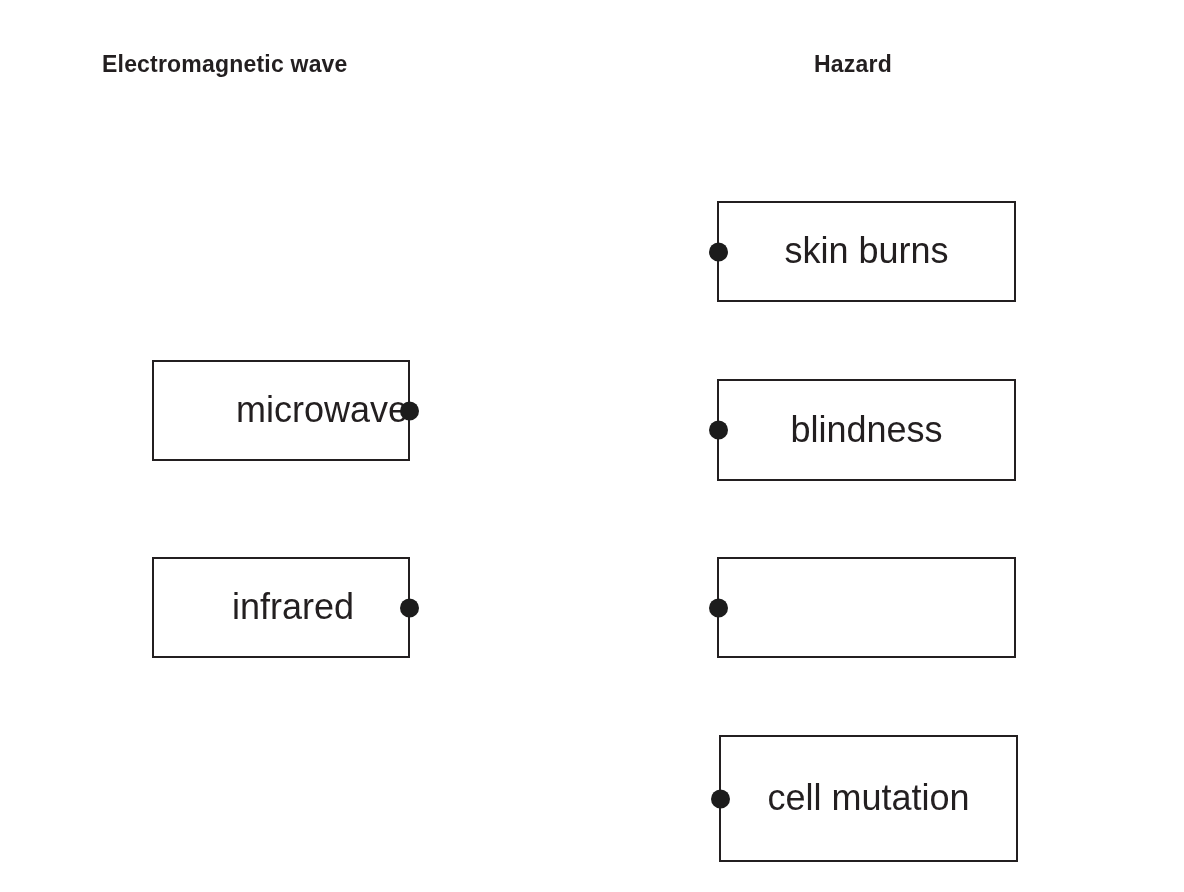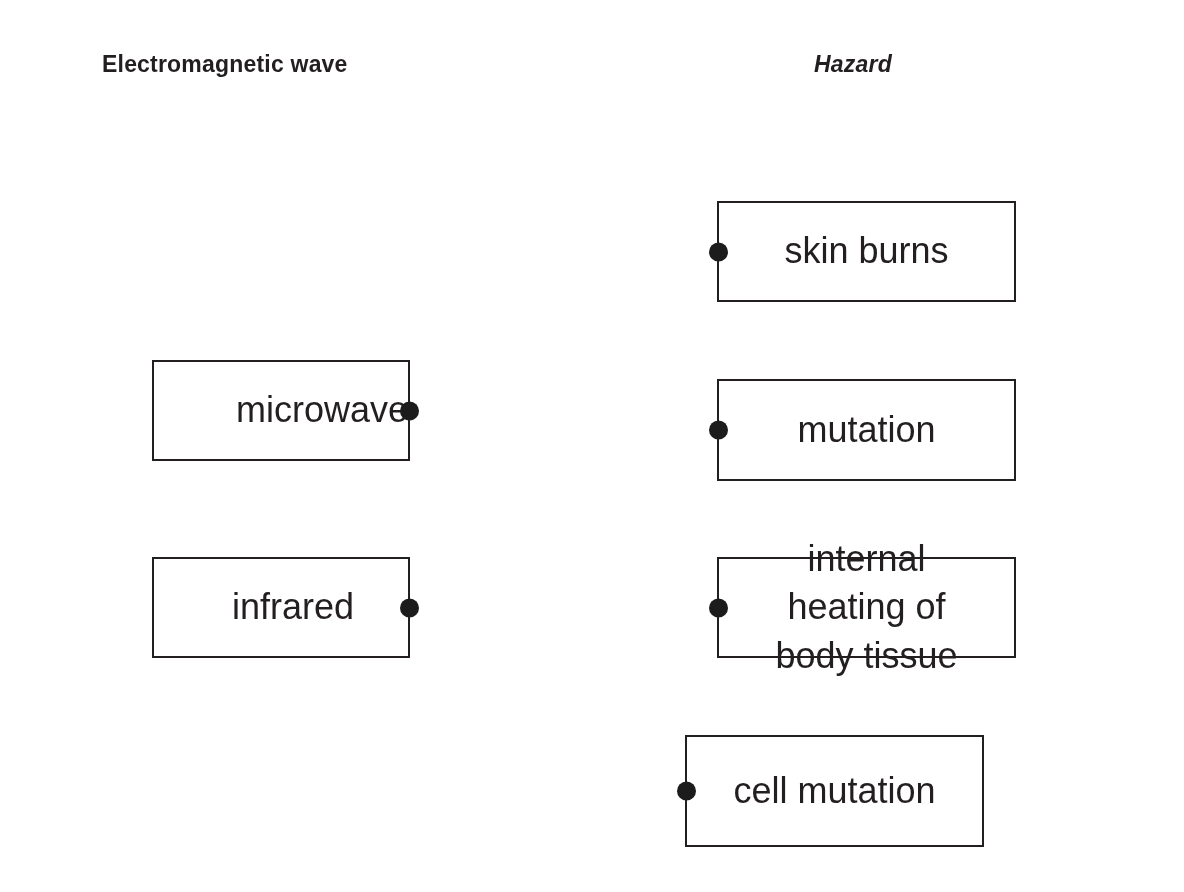--- a/index.html
+++ b/index.html
@@ -56,23 +56,23 @@
   }
   .dot.dot-right { right: -10.5px; }
   .dot.dot-left  { left:  -10.5px; }
 
   
   .box-microwave { left: 152px; top: 360px; width: 258px; height: 101px; justify-content: flex-end; }
   .box-infrared  { left: 152px; top: 557px; width: 258px; height: 101px; padding-left: 24px; }
   .box-skin-burns    { left: 717px; top: 201px; width: 299px; height: 101px; }
   .box-blindness     { left: 717px; top: 379px; width: 299px; height: 102px; }
   .box-internal-heating { left: 717px; top: 557px; width: 299px; height: 101px; }
-  .box-cell-mutation { left: 685px; top: 735px; width: 299px; height: 112px; }
+  .box-cell-mutation { left: 719px; top: 735px; width: 299px; height: 127px; }
   .title-left  { left: 102px; top: 51px; }
-  .title-right { left: 814px; top: 51px; font-style: italic; }
+  .title-right { left: 814px; top: 51px; }
 </style>
 </head>
 <body>
 
 <div class="canvas">
 
   <div class="col-title title-left">Electromagnetic wave</div>
 
   <div class="col-title title-right">Hazard</div>
 
@@ -85,26 +85,25 @@
     <span class="box-label">infrared</span>
     <span class="dot dot-right"></span>
   </div>
 
   <div class="match-box box-skin-burns">
     <span class="box-label">skin burns</span>
     <span class="dot dot-left"></span>
   </div>
 
   <div class="match-box box-blindness">
-    <span class="box-label">mutation</span>
+    <span class="box-label">blindness</span>
     <span class="dot dot-left"></span>
   </div>
 
   <div class="match-box box-internal-heating">
-    <span class="box-label">internal heating of body tissue</span>
     <span class="dot dot-left"></span>
   </div>
 
   <div class="match-box box-cell-mutation">
     <span class="box-label">cell mutation</span>
     <span class="dot dot-left"></span>
   </div>
 
 </div>
 

